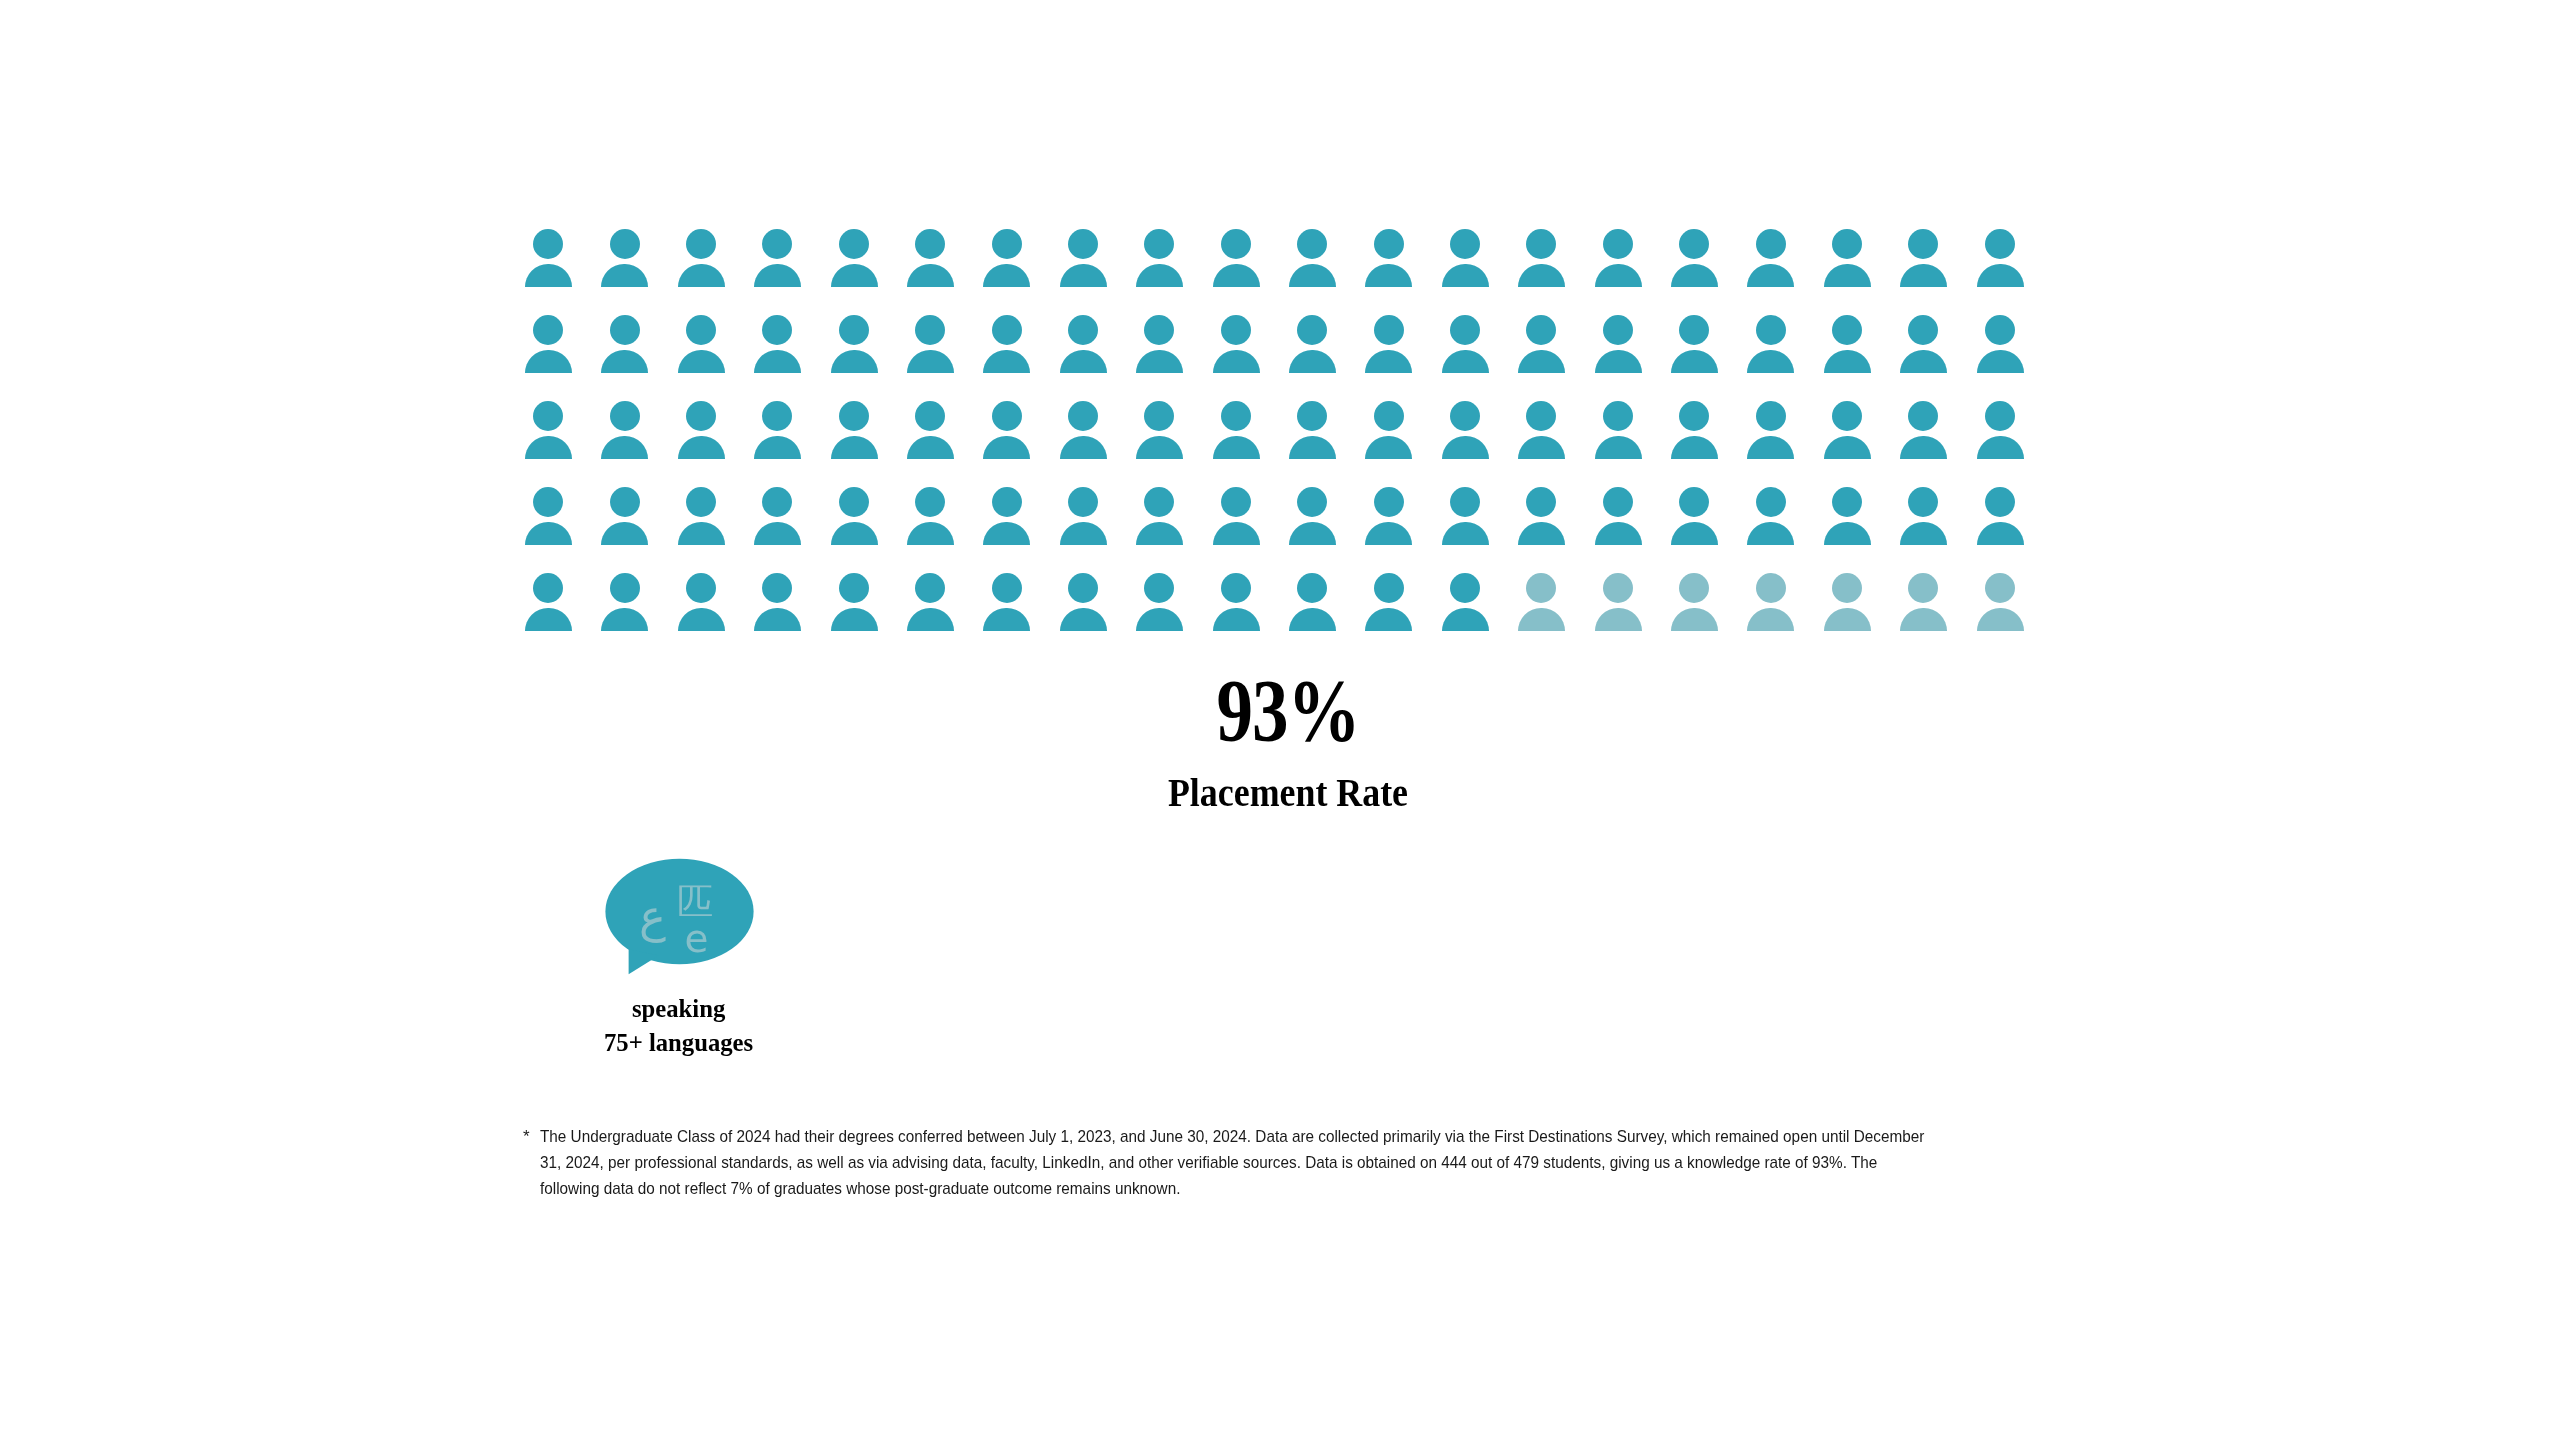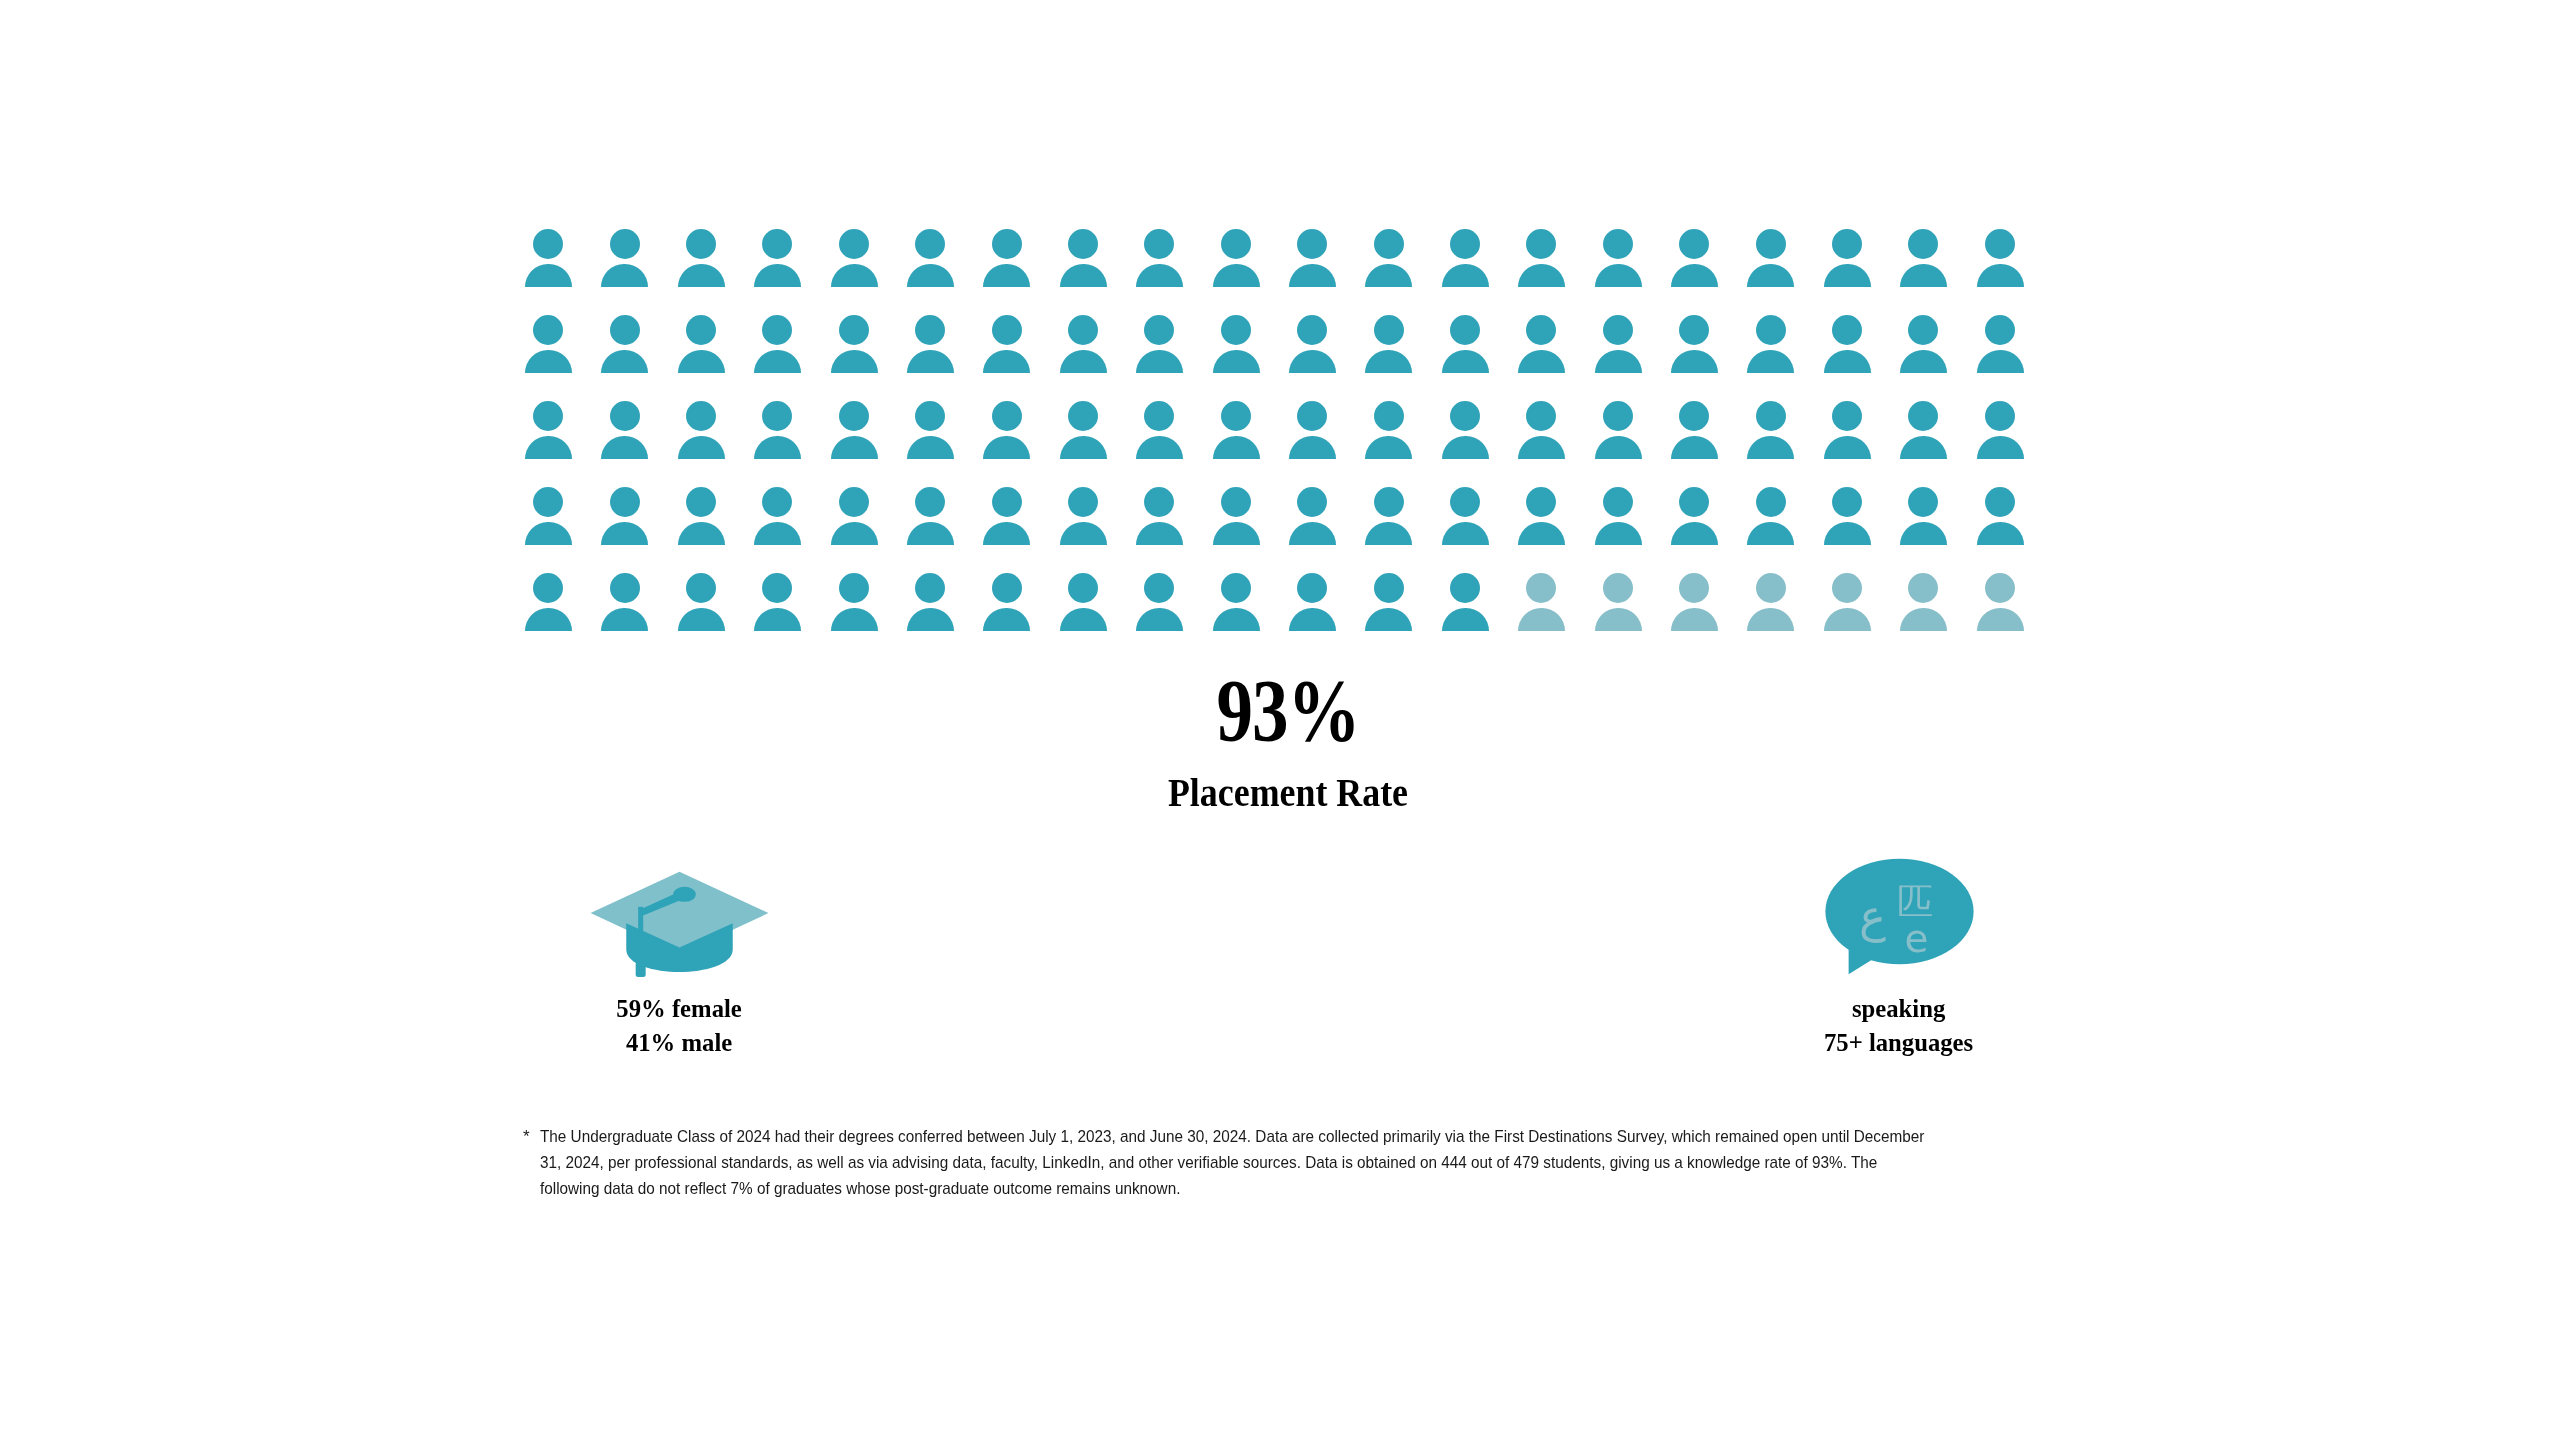--- a/index.html
+++ b/index.html
@@ -554,37 +554,20 @@
       </div>
     </div>
 
   <div class="headline-block">
     <div class="big-stat">93%</div>
     <div class="stat-caption">Placement Rate</div>
   </div>
 
   <div class="stats-row">
 
-    <div class="stat-col">
-      <div class="stat-icon-wrap">
-        <svg width="189" height="119" viewBox="0 0 300 190" aria-hidden="true">
-          <polygon points="150,22 292,88 150,154 8,88" fill="#7FC0CB"></polygon>
-          <path d="M65,104 L65,146 C65,170 110,182 150,182 C190,182 235,170 235,146 L235,104 L150,143 Z" fill="#2FA3B8"></path>
-          <rect x="84" y="78" width="8" height="76" fill="#2FA3B8"></rect>
-          <path d="M88,82 L154,52 L160,64 L92,92 Z" fill="#2FA3B8"></path>
-          <ellipse cx="158" cy="58" rx="18" ry="12" fill="#2FA3B8"></ellipse>
-          <rect x="79" y="152" width="18" height="16" rx="4" fill="#2FA3B8"></rect>
-          <rect x="80" y="166" width="16" height="24" rx="4" fill="#2FA3B8"></rect>
-        </svg>
-      </div>
-      <div class="stat-label">
-        <div>59% female</div>
-        <div>41% male</div>
-      </div>
-    </div>
 
 
     <div class="stat-col">
       <div class="stat-icon-wrap">
         <svg width="157" height="126" viewBox="0 0 250 200" aria-hidden="true">
           <ellipse cx="125" cy="96" rx="118" ry="84" fill="#2FA3B8"></ellipse>
           <path d="M44,156 L44,196 L92,166 Z" fill="#2FA3B8"></path>
           <text x="82" y="128" font-family="'DejaVu Sans', sans-serif" font-size="72" fill="#86BFC9" text-anchor="middle">ع</text>
           <text x="150" y="100" font-family="'DejaVu Sans', sans-serif" font-size="58" fill="#86BFC9" text-anchor="middle">匹</text>
           <text x="152" y="160" font-family="'DejaVu Sans', sans-serif" font-size="62" fill="#86BFC9" text-anchor="middle">e</text>

